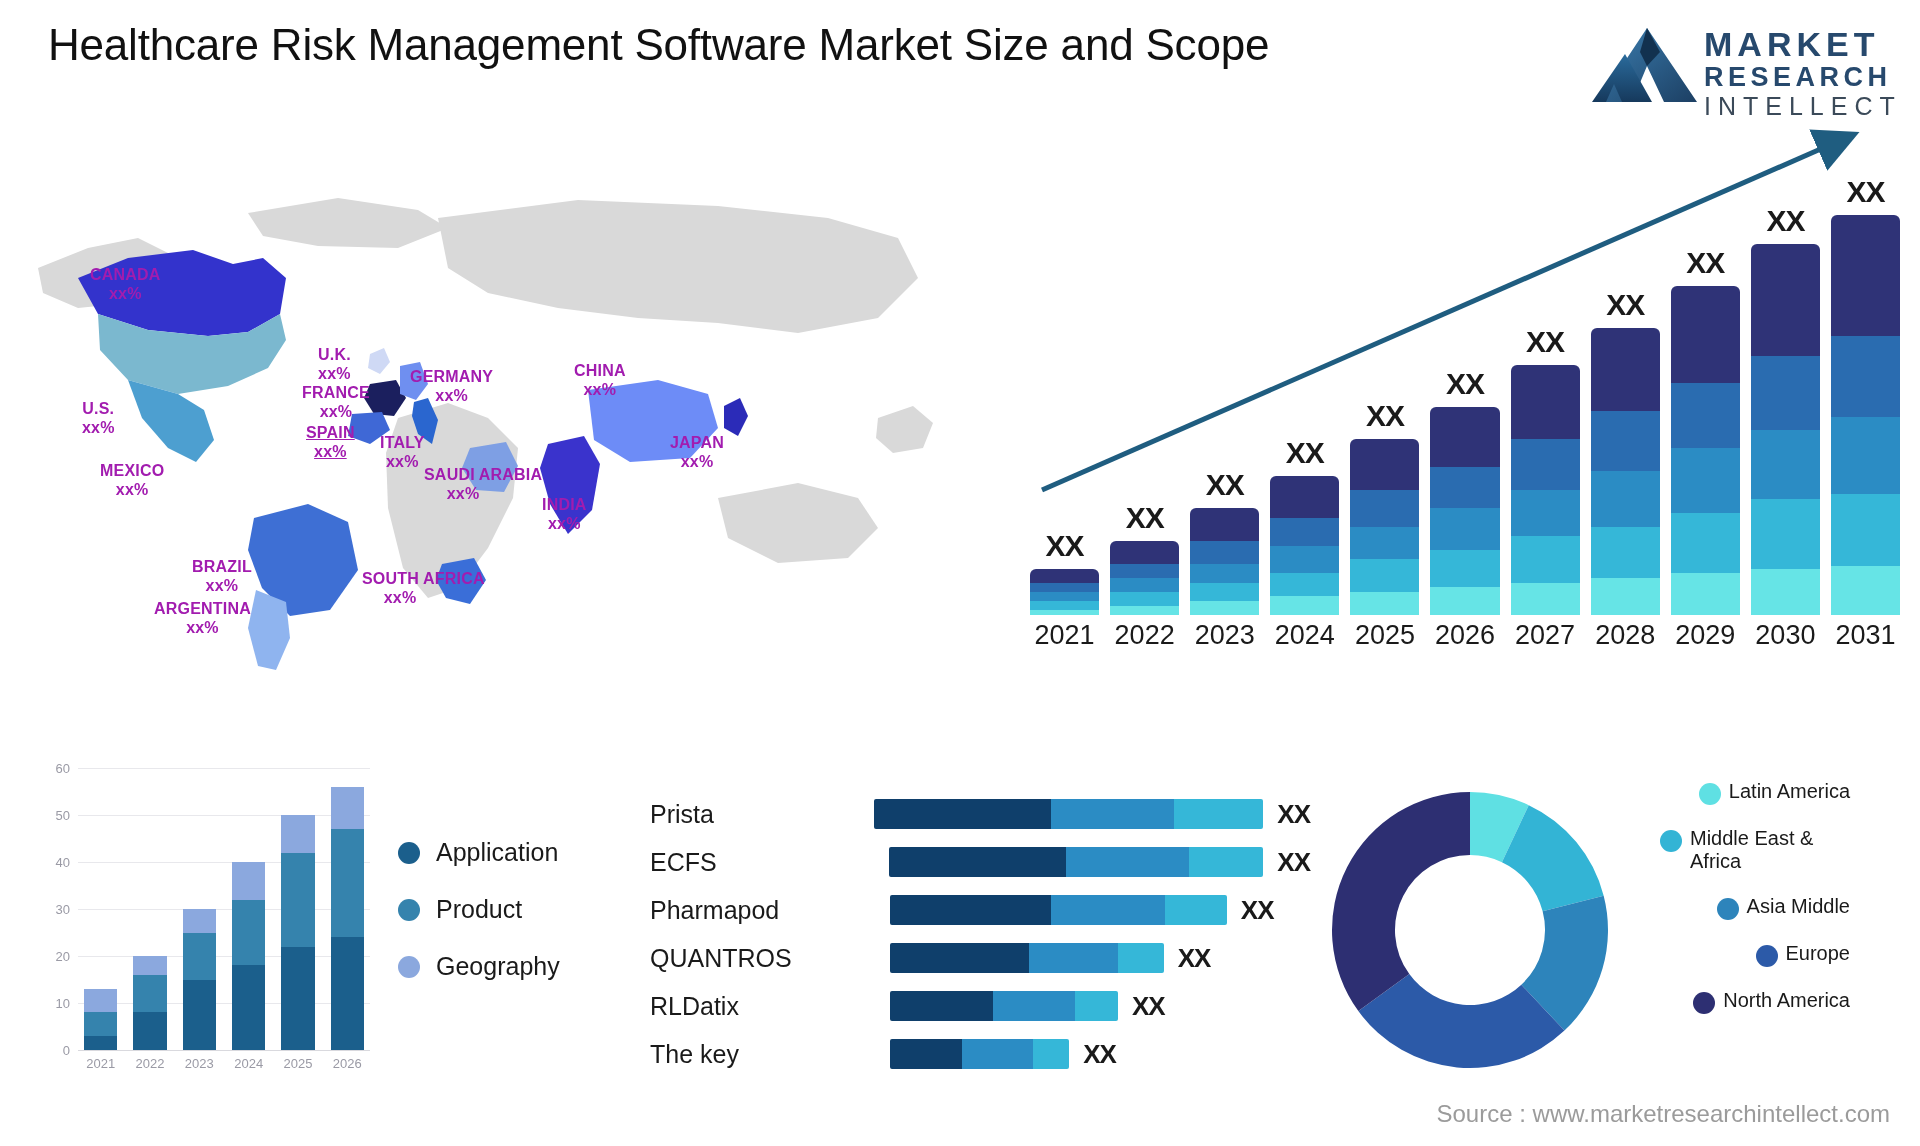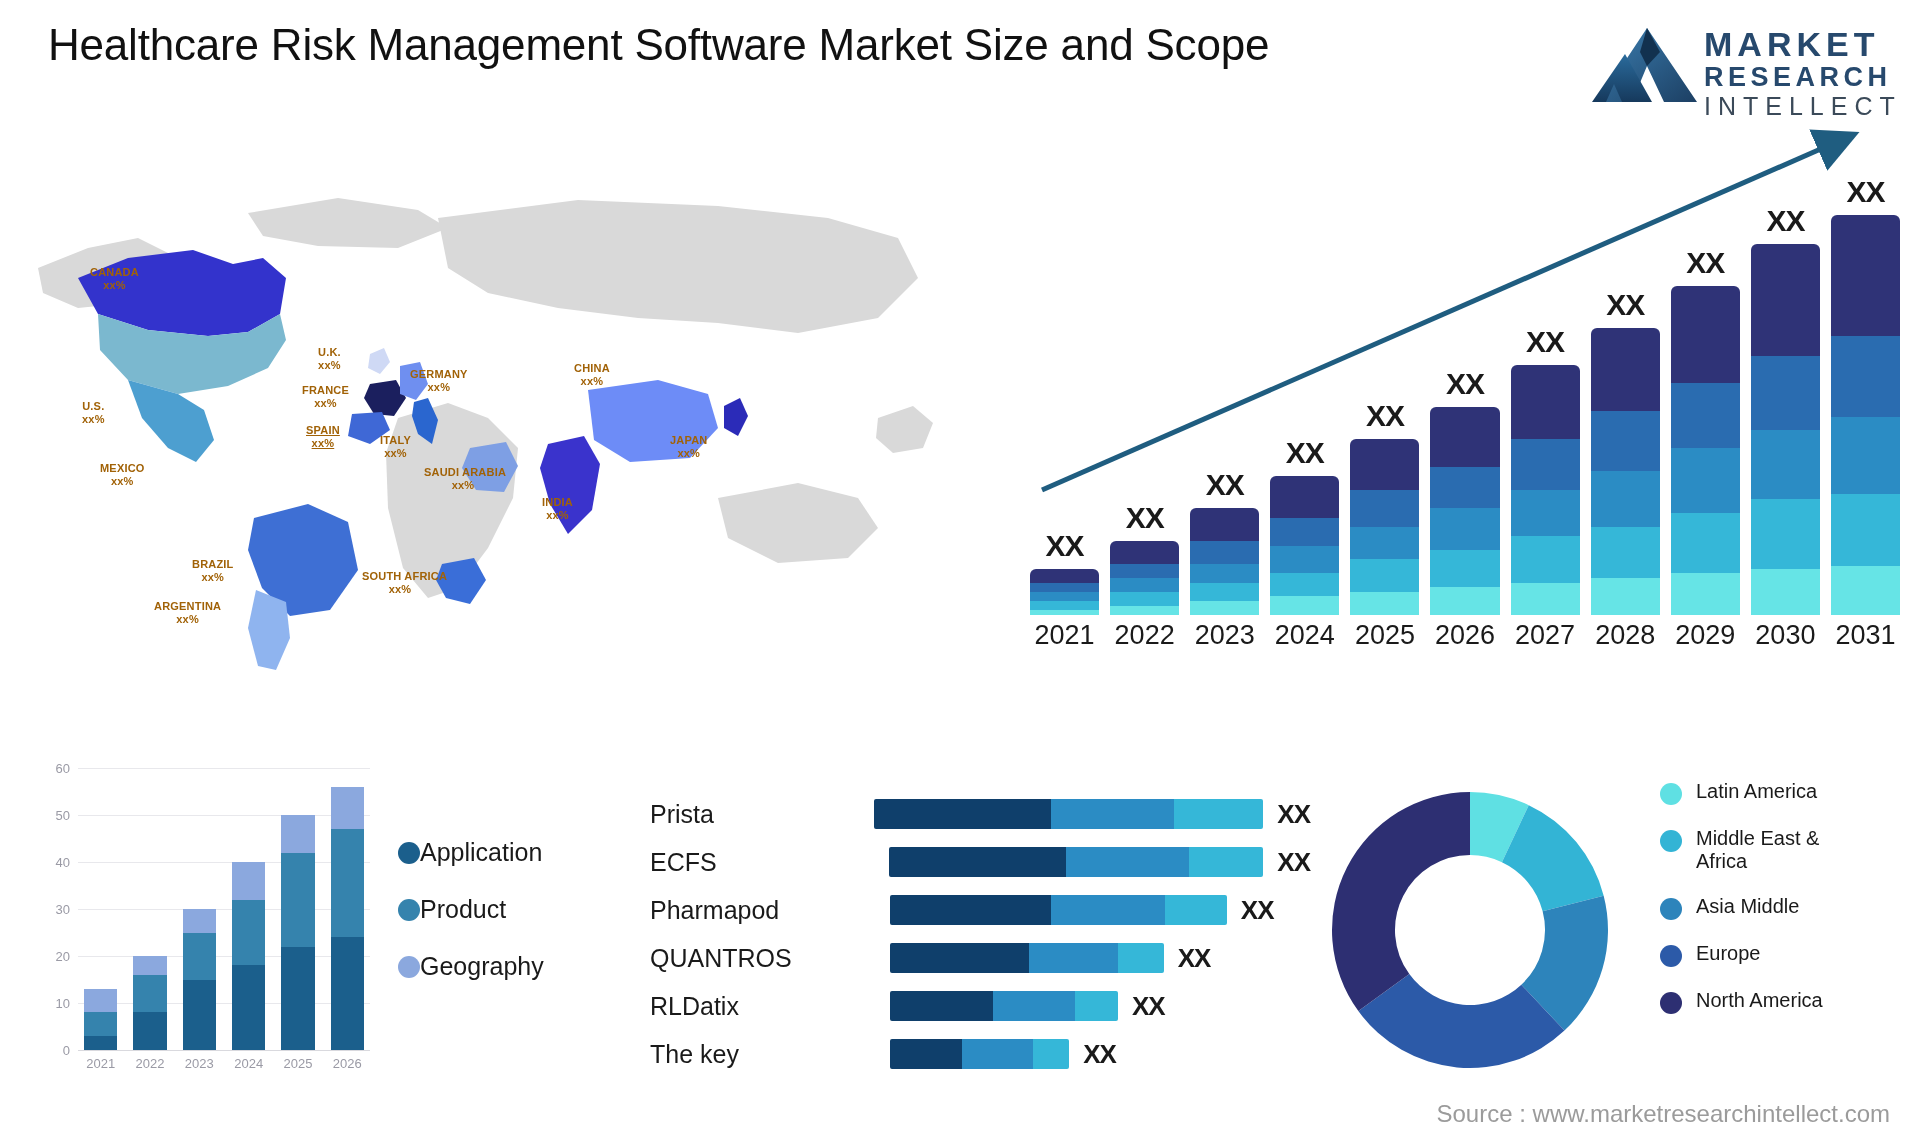--- a/index.html
+++ b/index.html
@@ -21,21 +21,21 @@
   .logo-mark { position:absolute; left:0; top:4px; width:110px; height:84px; }
   .logo-text { position:absolute; left:112px; top:8px; }
   .logo-l1 { font-size:34px; font-weight:700; letter-spacing:5px; color:#27496d; line-height:1.08; }
   .logo-l2 { font-size:27px; font-weight:700; letter-spacing:4.5px; color:#27496d; line-height:1.08; }
   .logo-l3 { font-size:25px; font-weight:400; letter-spacing:7px; color:#3b4a59; line-height:1.14; }
 
   
   .map-wrap { position:absolute; left:18px; top:118px; width:960px; height:560px; }
   .map-wrap svg { width:100%; height:100%; display:block; }
   .maplbl {
-    position:absolute; color:#a16207; font-size:11px; font-weight:700;
+    position:absolute; color:#a21caf; font-size:16px; font-weight:700;
     text-align:center; line-height:1.18; letter-spacing:0.2px; white-space:nowrap;
   }
   .maplbl .pc { font-weight:700; display:block; }
 
   
   .barchart { position:absolute; left:1020px; top:120px; width:880px; height:560px; }
   .bc-plot { position:absolute; left:0; top:0; width:880px; height:495px; }
   .bc-bars { position:absolute; left:10px; bottom:0; width:870px; height:440px;
              display:flex; align-items:flex-end; gap:11px; }
   .bc-col { flex:1 1 0; display:flex; flex-direction:column; align-items:center; height:100%; justify-content:flex-end; }
@@ -54,37 +54,37 @@
   .seg-grid { position:absolute; left:38px; top:0; right:0; height:282px; }
   .seg-gl { position:absolute; left:0; right:0; height:1px; background:#e8e8ec; }
   .seg-ylab { position:absolute; left:0; width:32px; text-align:right; font-size:13px; color:#9a9aa5; transform:translateY(-50%); }
   .seg-bars { position:absolute; left:44px; right:6px; top:0; height:282px; display:flex; align-items:flex-end; gap:16px; }
   .seg-col { flex:1 1 0; display:flex; flex-direction:column; justify-content:flex-end; height:100%; }
   .seg-seg { width:100%; }
   .seg-axis { position:absolute; left:38px; right:0; top:282px; height:1px; background:#d9d9de; }
   .seg-xlabs { position:absolute; left:44px; right:6px; top:288px; display:flex; gap:16px; }
   .seg-xlab { flex:1 1 0; text-align:center; font-size:13px; color:#9a9aa5; }
   .seg-legend { position:absolute; left:398px; top:838px; }
-  .seg-li { display:flex; align-items:center; margin-bottom:28px; }
+  .seg-li { display:flex; align-items:center; gap:16px; margin-bottom:28px; }
   .seg-dot { width:22px; height:22px; border-radius:50%; flex:none; }
   .seg-ltxt { font-size:25px; color:#1a1a1a; }
 
   
   .players { position:absolute; left:650px; top:790px; width:660px; }
   .pl-row { display:flex; align-items:center; height:48px; }
   .pl-name { width:240px; font-size:25px; color:#1a1a1a; }
   .pl-bar { height:30px; display:flex; border-radius:2px; overflow:hidden; }
   .pl-seg { height:100%; }
   .pl-val { font-size:26px; font-weight:700; color:#1a1a1a; margin-left:14px; letter-spacing:-1px; }
 
   
   .region { position:absolute; left:1320px; top:770px; width:580px; height:330px; }
   .donut { position:absolute; left:0; top:10px; width:300px; height:300px; }
   .reg-legend { position:absolute; left:340px; top:10px; }
-  .reg-li { display:flex; align-items:flex-start; gap:14px; margin-bottom:22px; }
+  .reg-li { display:flex; align-items:flex-start; gap:8px; margin-bottom:22px;justify-content:flex-end; }
   .reg-dot { width:22px; height:22px; border-radius:50%; flex:none; margin-top:3px; }
   .reg-ltxt { font-size:20px; color:#1a1a1a; line-height:1.16; max-width:160px; }
   .source { position:absolute; right:30px; bottom:18px; font-size:24px; color:#9b9b9b; }
 </style>
 </head>
 <body>
 
 <div class="page">
 
   <div class="title">Healthcare Risk Management Software Market Size and Scope</div>

